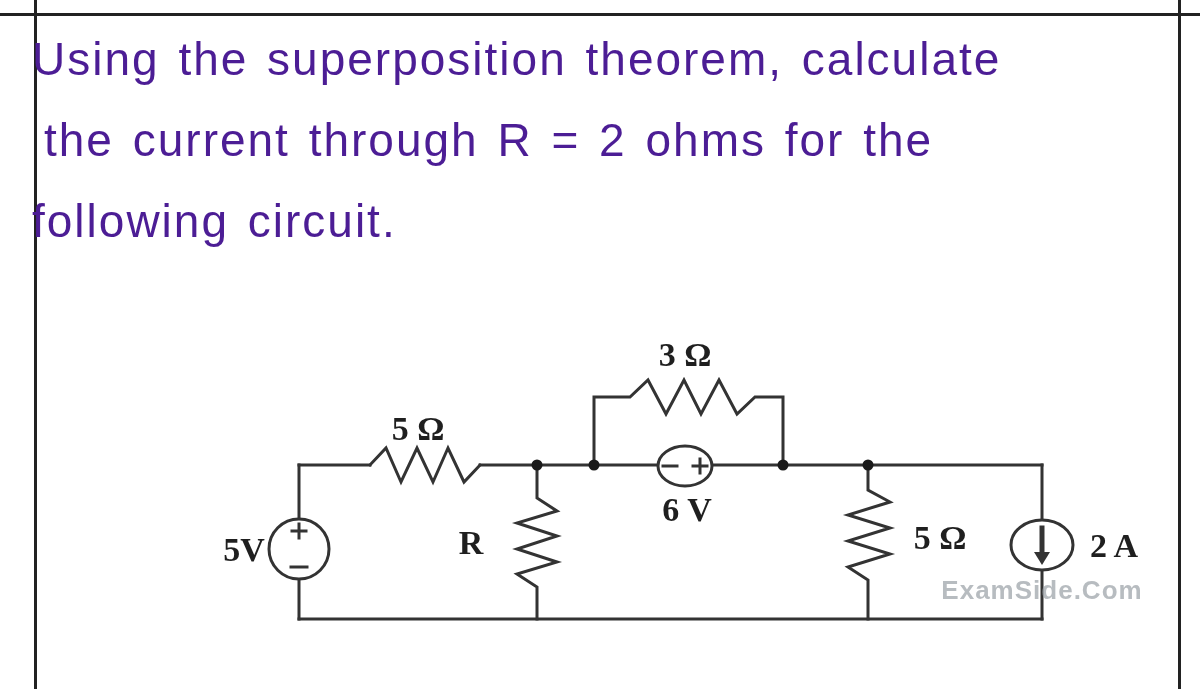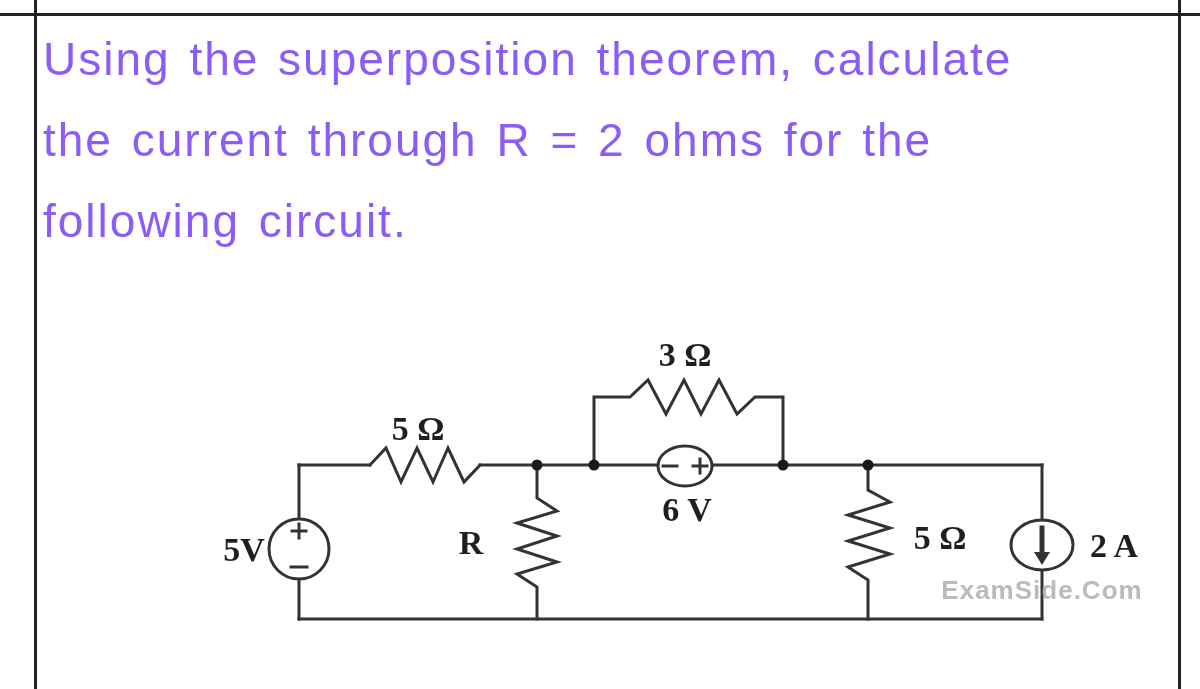--- a/index.html
+++ b/index.html
@@ -9,30 +9,30 @@
     background:#ffffff;
     overflow:hidden;
     font-family:"Liberation Sans",sans-serif;
   }
   .border-line{position:absolute;background:#222222;}
   .border-top{left:0;top:13px;width:1200px;height:3px;}
   .border-left{left:34px;top:0;width:3px;height:689px;}
   .border-right{left:1178px;top:0;width:3px;height:689px;}
   .q-line{
     position:absolute;
-    left:43px;
-    color:#8b5cf6;
+    left:32px;
+    color:#4c1d95;
     font-size:46px;
     letter-spacing:2px;
     word-spacing:4px;
     white-space:nowrap;
     line-height:1;
   }
   .q1{top:36px;}
-  .q2{top:117px;}
+  .q2{top:117px;margin-left:12px;}
   .q3{top:198px;text-align:right;}
   .circuit-svg{position:absolute;left:0;top:0;width:1200px;height:689px;}
   .label-serif{
     font-family:"Liberation Serif",serif;
     font-weight:bold;
     font-size:34px;
   }
   .watermark-text{
     font-family:"Liberation Sans",sans-serif;
     font-weight:bold;

